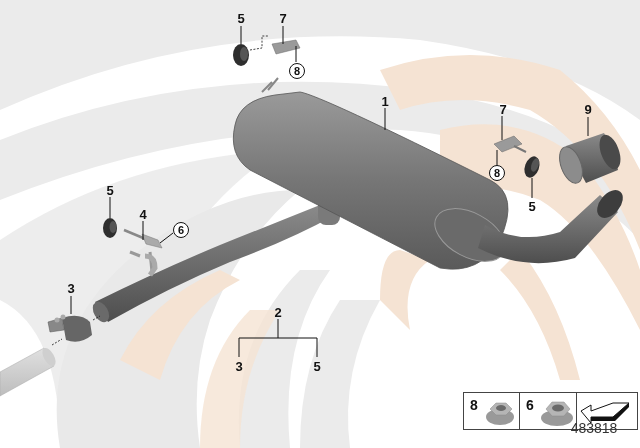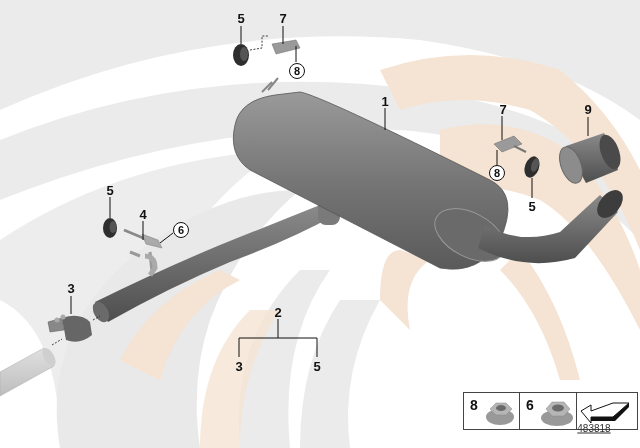--- a/index.html
+++ b/index.html
@@ -4,21 +4,21 @@
 <style>
   html,body{margin:0;padding:0;background:#fff;}
   #stage{position:relative;width:640px;height:448px;overflow:hidden;background:#fff;font-family:"Liberation Sans",sans-serif;}
   svg.layer{position:absolute;left:0;top:0;}
   .callout{position:absolute;font-weight:bold;font-size:13px;color:#111;line-height:1;transform:translate(-50%,-50%);}
   .circ{position:absolute;width:16px;height:16px;border:1.6px solid #111;border-radius:50%;background:#fff;font-weight:bold;font-size:11px;color:#111;display:flex;align-items:center;justify-content:center;transform:translate(-50%,-50%);box-sizing:border-box;}
   .legend{position:absolute;left:463px;top:392px;width:173px;height:36px;border:1px solid #444;background:#fff;display:flex;}
   .cell{position:relative;border-right:1px solid #444;height:100%;}
   .cell:last-child{border-right:none;}
   .cell .lbl{position:absolute;left:6px;top:4px;font-weight:bold;font-size:14px;color:#111;}
-  .diagid{position:absolute;left:594px;top:428px;font-size:10px;color:#333;transform:translate(-50%,-50%);text-decoration:underline;}
+  .diagid{position:absolute;left:594px;top:428px;font-size:14px;color:#333;transform:translate(-50%,-50%);}
 </style>
 </head>
 <body>
 
 <div id="stage">
 
   <svg class="layer" width="640" height="448" viewBox="0 0 640 448">
     <rect width="640" height="448" fill="#fff"></rect>
     <path d="M0,0 H640 V120 Q560,60 420,40 Q200,20 0,110 Z" fill="#ebebeb"></path>
     <path d="M0,140 Q200,60 420,90 Q560,110 640,180 V240 Q540,140 400,130 Q200,120 0,200 Z" fill="#ebebeb"></path>

